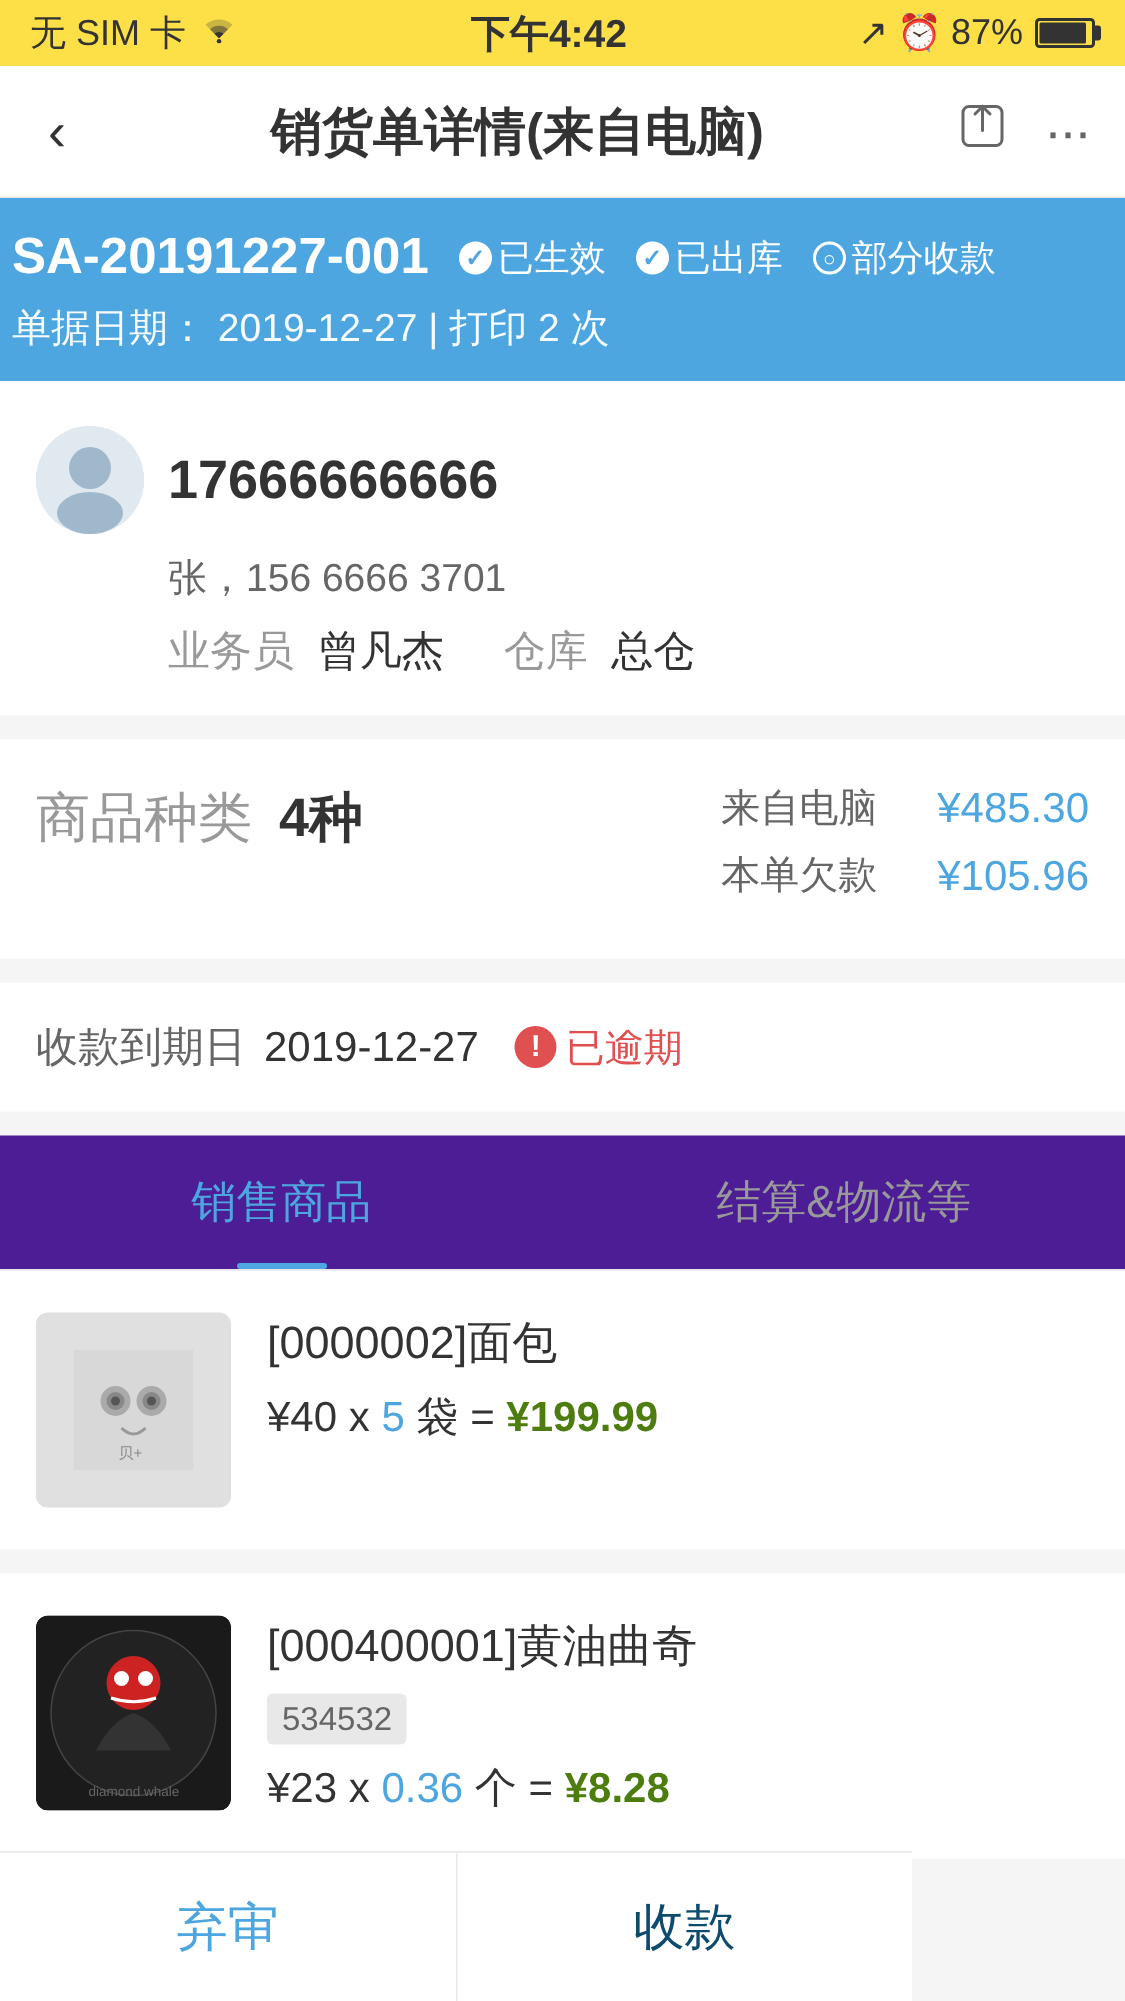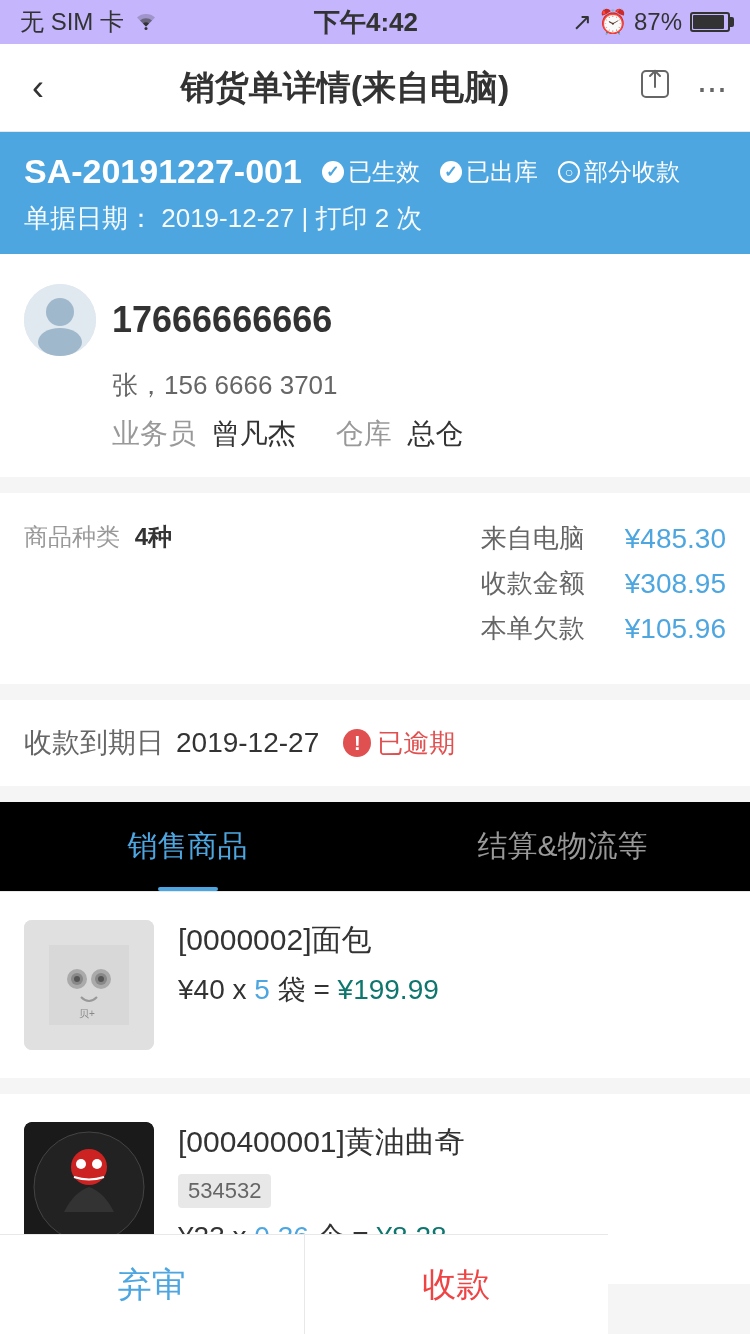--- a/index.html
+++ b/index.html
@@ -8,21 +8,21 @@
       font-family: -apple-system, "PingFang SC", "Helvetica Neue", Arial, sans-serif;
       background: #f5f5f5;
       width: 750px;
       min-height: 1334px;
       font-size: 28px;
       color: #333;
     }
     
     .status-bar {
       height: 44px;
-      background: #c4b5fd;
+      background: #fde047;
       display: flex;
       align-items: center;
       justify-content: space-between;
       padding: 12px 20px;
       font-size: 24px;
       font-weight: 500;
     }
     .status-left { display: flex; align-items: center; gap: 8px; }
     .status-center { font-size: 26px; font-weight: 600; }
     .status-right { display: flex; align-items: center; gap: 6px; font-size: 24px; }
@@ -74,21 +74,21 @@
     }
     .nav-actions {
       display: flex;
       align-items: center;
       gap: 24px;
     }
 
     
     .order-banner {
       background: #4da6e0;
-      padding: 20px 24px 18px;
+      padding: 20px 8px 18px;
       color: #fff;
     }
     .order-id-row {
       display: flex;
       align-items: center;
       gap: 20px;
       margin-bottom: 10px;
     }
     .order-id {
       font-size: 34px;
@@ -165,21 +165,21 @@
 
     
     .stats-section {
       background: #fff;
       padding: 28px 24px;
       margin-bottom: 16px;
       display: flex;
       align-items: flex-start;
       justify-content: space-between;
     }
-    .stats-left { font-size: 24px; color: #333; }
+    .stats-left { font-size: 36px; color: #333; }
     .stats-label { color: #999; margin-right: 8px; }
     .stats-value { color: #333; font-weight: 600; }
     .stats-right { text-align: right; }
     .stats-row {
       display: flex;
       justify-content: space-between;
       align-items: center;
       margin-bottom: 10px;
       gap: 40px;
     }
@@ -210,21 +210,21 @@
       background: #e05050;
       border-radius: 50%;
       display: flex; align-items: center; justify-content: center;
       color: #fff;
       font-size: 20px;
       font-weight: 700;
     }
 
     
     .tabs-section {
-      background: #000000;
+      background: #4c1d95;
       margin-bottom: 0;
     }
     .tabs-row {
       display: flex;
       border-bottom: 1px solid #e8e8e8;
     }
     .tab-item {
       flex: 1;
       text-align: center;
       padding: 24px 0;
@@ -290,40 +290,40 @@
       font-size: 22px;
       padding: 4px 10px;
       border-radius: 4px;
       margin-bottom: 10px;
     }
     .product-price-row {
       font-size: 28px;
       color: #333;
     }
     .price-blue { color: #4da6e0; font-weight: 500; }
-    .price-highlight { color: #0f766e; font-weight: 400; }
+    .price-highlight { color: #4d7c0f; font-weight: 700; }
 
     
     .bottom-bar {
       position: fixed;
       bottom: 0; left: 0;
       width: 608px;
       height: 100px;
       background: #fff;
       border-top: 1px solid #e8e8e8;
       display: flex;
     }
     .bottom-btn {
       flex: 1;
       display: flex; align-items: center; justify-content: center;
       font-size: 34px;
       cursor: pointer;
     }
     .bottom-btn.left { color: #4da6e0; border-right: 1px solid #e8e8e8; }
-    .bottom-btn.right { color: #ef4444; text-align: center; }
+    .bottom-btn.right { color: #0c4a6e; text-align: center; }
 
     
     .thumb-dark {
       background: #1a1a1a;
       border-radius: 8px;
       width: 100%; height: 100%;
       display: flex; align-items: center; justify-content: center;
       position: relative;
       overflow: hidden;
     }
@@ -419,24 +419,20 @@
 
 <div class="stats-section">
   <div class="stats-left">
     <span class="stats-label">商品种类</span>
     <span class="stats-value">4种</span>
   </div>
   <div class="stats-right">
     <div class="stats-row">
       <span class="stats-row-label">来自电脑</span>
       <span class="stats-row-value">¥485.30</span>
-    </div>
-    <div class="stats-row">
-      <span class="stats-row-label">收款金额</span>
-      <span class="stats-row-value">¥308.95</span>
     </div>
     <div class="stats-row">
       <span class="stats-row-label">本单欠款</span>
       <span class="stats-row-value">¥105.96</span>
     </div>
   </div>
 </div>
 
 <div class="overdue-section">
   <span class="overdue-label">收款到期日</span>

